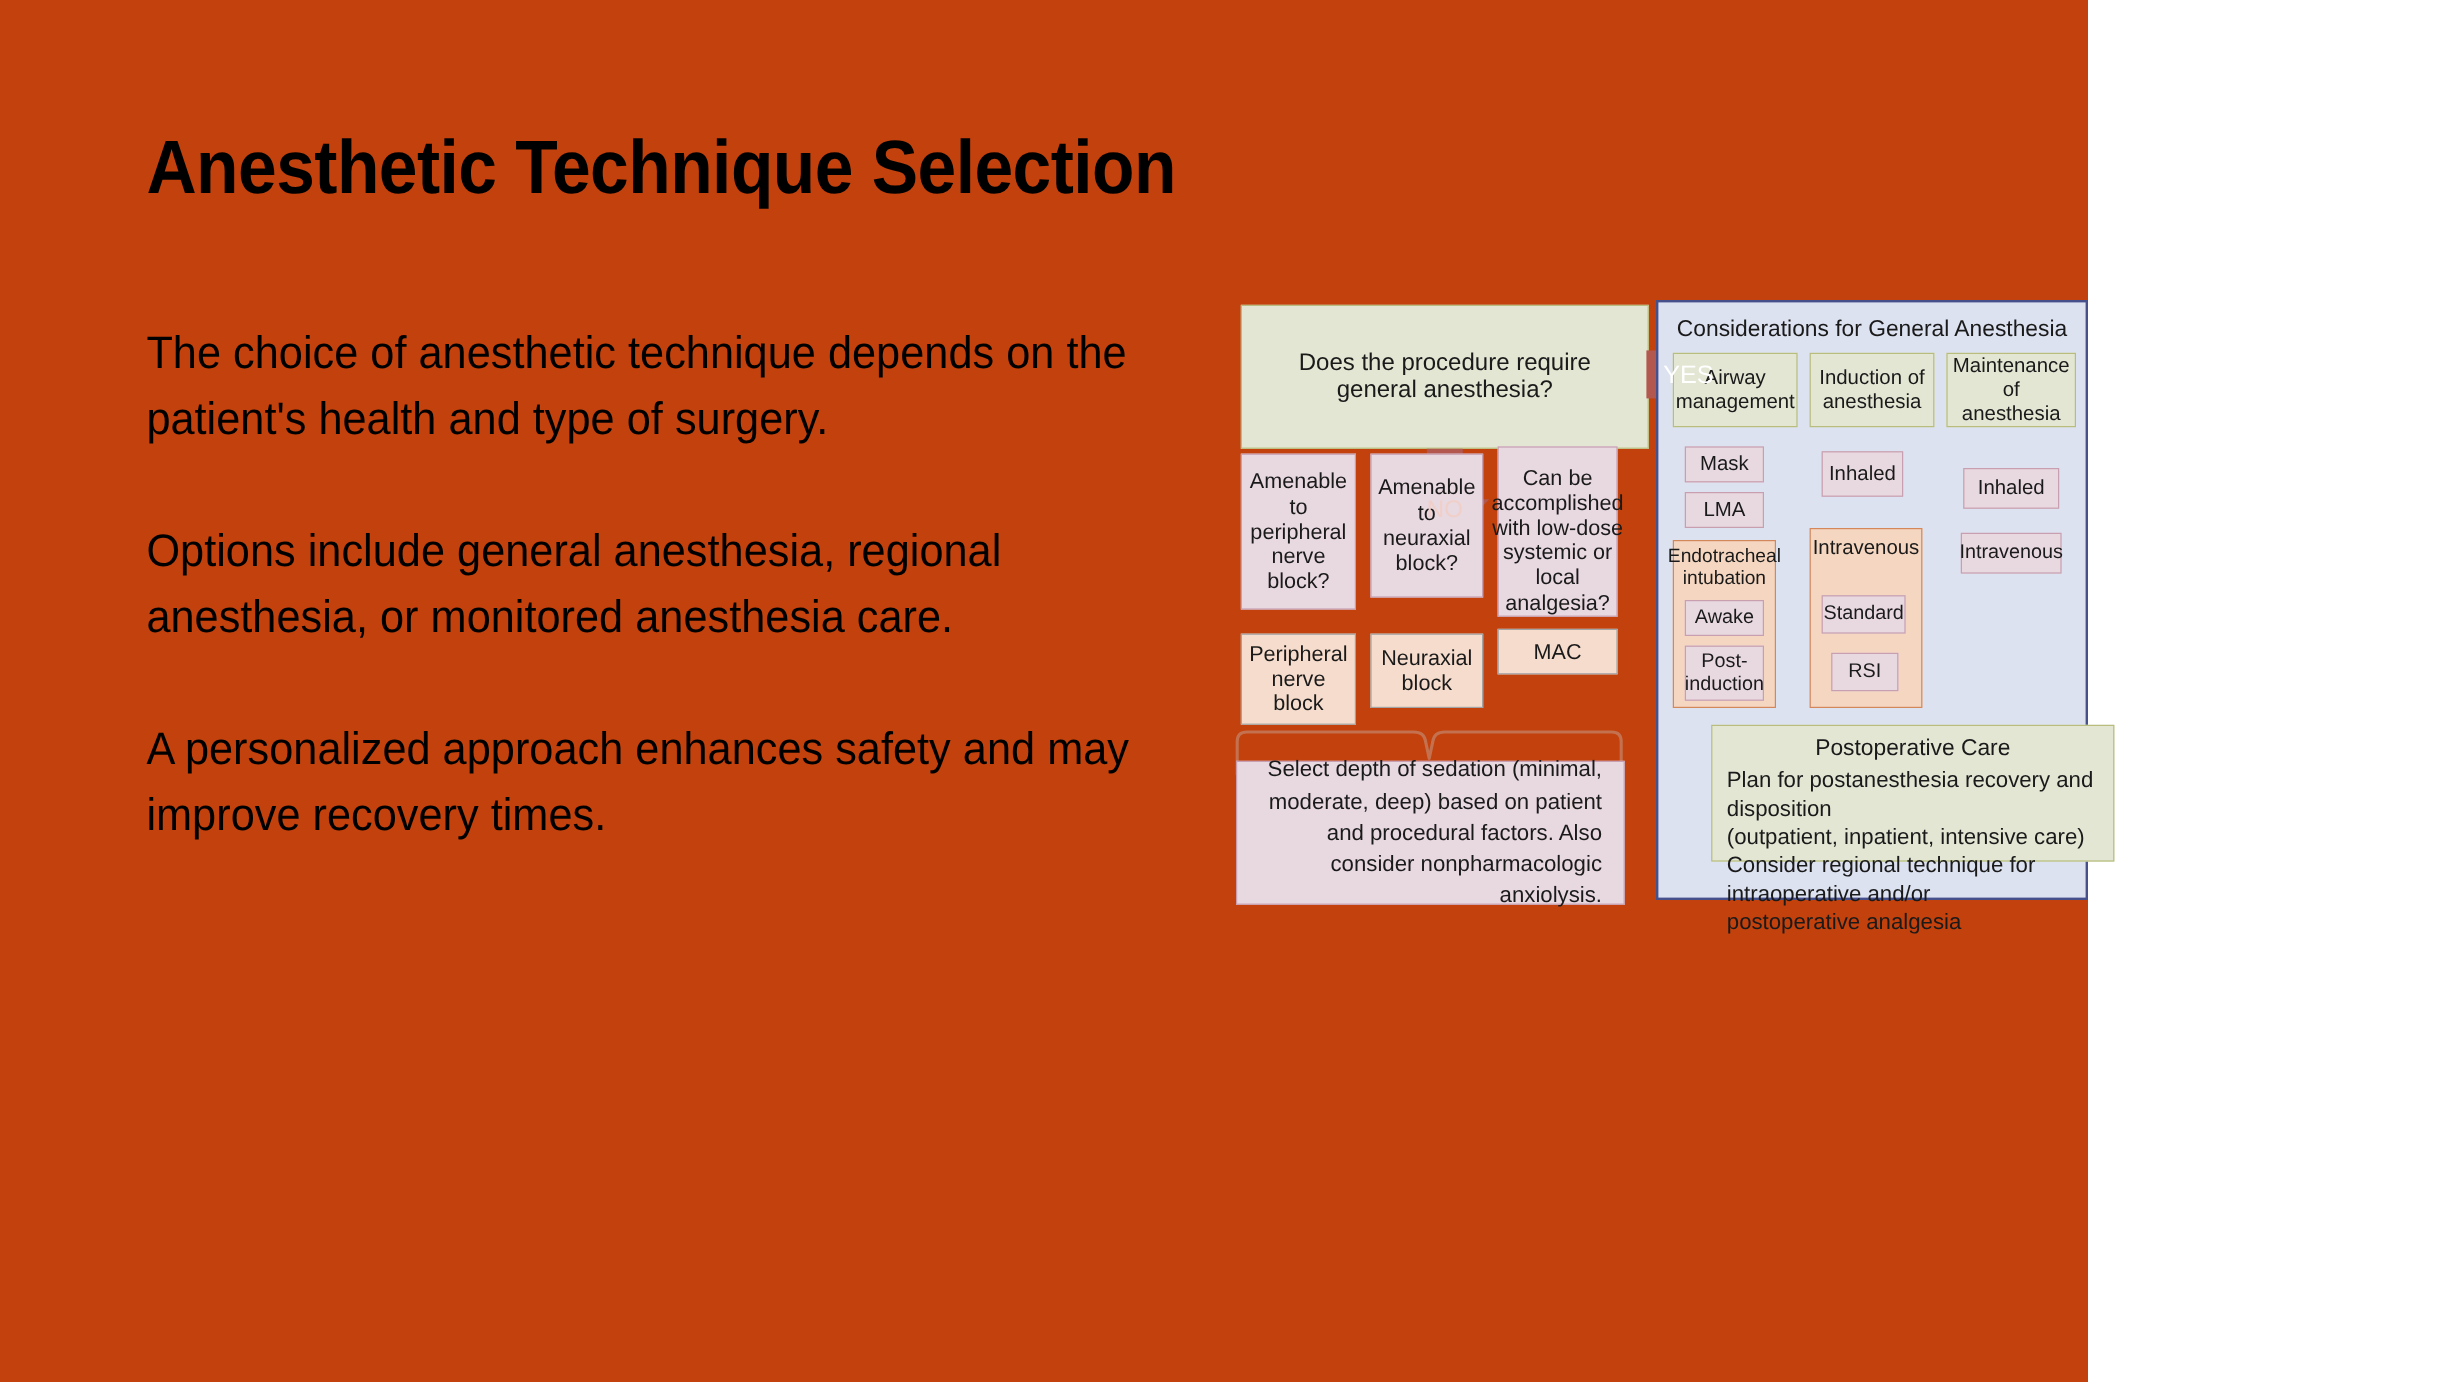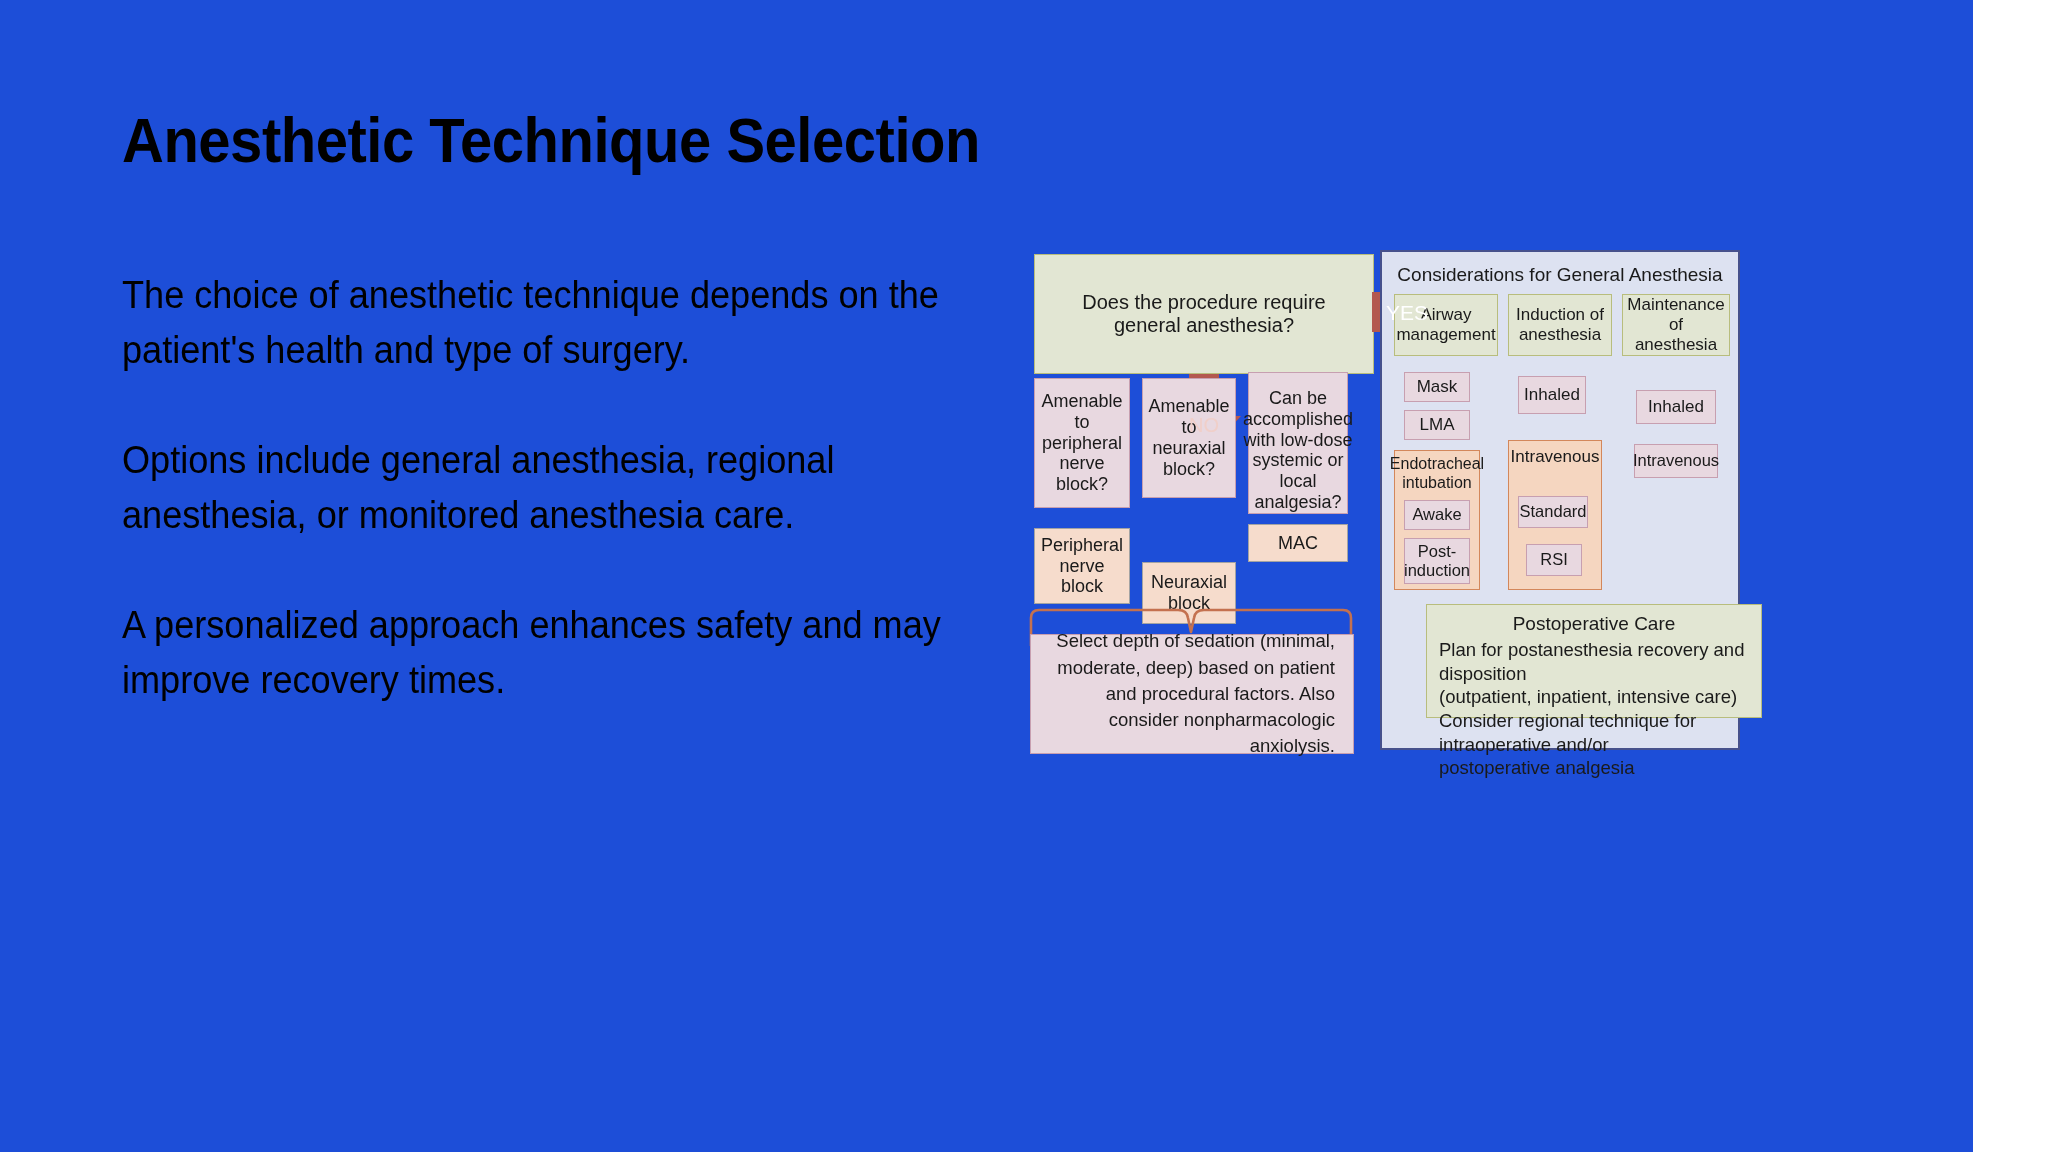--- a/index.html
+++ b/index.html
@@ -2,21 +2,21 @@
 <html><head>
 <meta charset="utf-8">
 <style>
   * { box-sizing: border-box; margin: 0; padding: 0; }
   html, body {
     width: 2048px; height: 1152px;
     background: #ffffff;
     font-family: "Liberation Sans", sans-serif;
     overflow: hidden;
   }
-  .slide { position: relative; width: 1973px; height: 1152px; background: #1d4ed8; }
+  .slide { position: relative; width: 1740px; height: 1152px; background: #c2410c; }
 
   
   .slide-title {
     position: absolute; left: 122px; top: 104px;
     font-size: 63px; font-weight: bold; color: #000;
     letter-spacing: -0.5px;
     font-family: "Liberation Sans Narrow", "Liberation Sans", sans-serif;
     transform: scaleX(0.92); transform-origin: left center;
     white-space: nowrap;
   }
@@ -140,21 +140,21 @@
       <span>Amenable to neuraxial block?</span>
     </div>
 
     <div class="node pink" style="left:228px; top:122px; width:100px; height:142px; font-size:18px; padding:0 6px;align-items:flex-end;">
       <span>Can be accomplished with low-dose systemic or local analgesia?</span>
     </div>
 
     <div class="node peach" style="left:14px; top:278px; width:96px; height:76px; font-size:18px; padding:0 4px;">
       <span>Peripheral nerve block</span>
     </div>
-    <div class="node peach" style="left:122px; top:278px; width:94px; height:62px; font-size:18px; padding:0 4px;margin-top:34px;">
+    <div class="node peach" style="left:122px; top:278px; width:94px; height:62px; font-size:18px; padding:0 4px;">
       <span>Neuraxial block</span>
     </div>
     <div class="node peach" style="left:228px; top:274px; width:100px; height:38px; font-size:18px;text-align:right;">
       <span>MAC</span>
     </div>
 
     <div class="brace" style="left:8px; top:352px; width:326px; height:44px;">
       <svg width="326" height="44" viewBox="0 0 326 44" fill="none">
         <path d="M3 44 V16 Q3 8 11 8 H150 Q159 8 160 16 L163 30 L166 16 Q167 8 176 8 H315 Q323 8 323 16 V44" stroke="#c4714f" stroke-width="2.6" fill="none" stroke-linecap="round" stroke-linejoin="round"></path>
       </svg>

